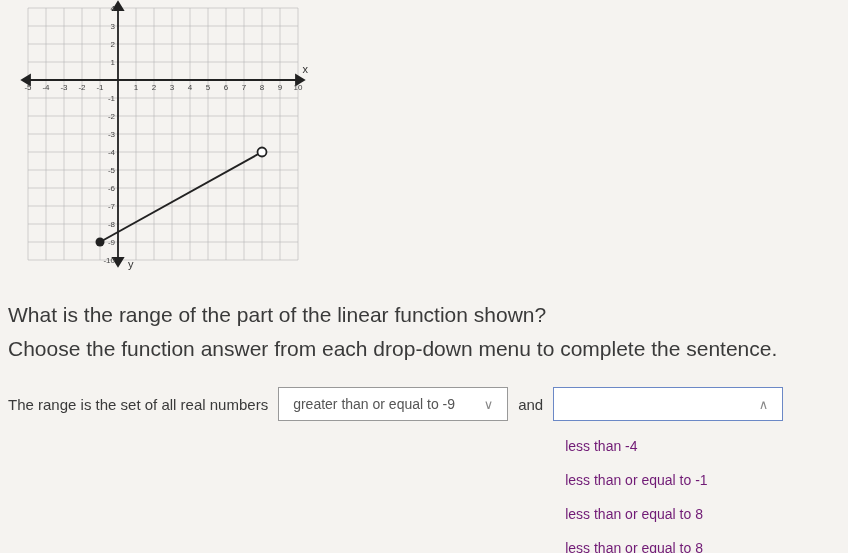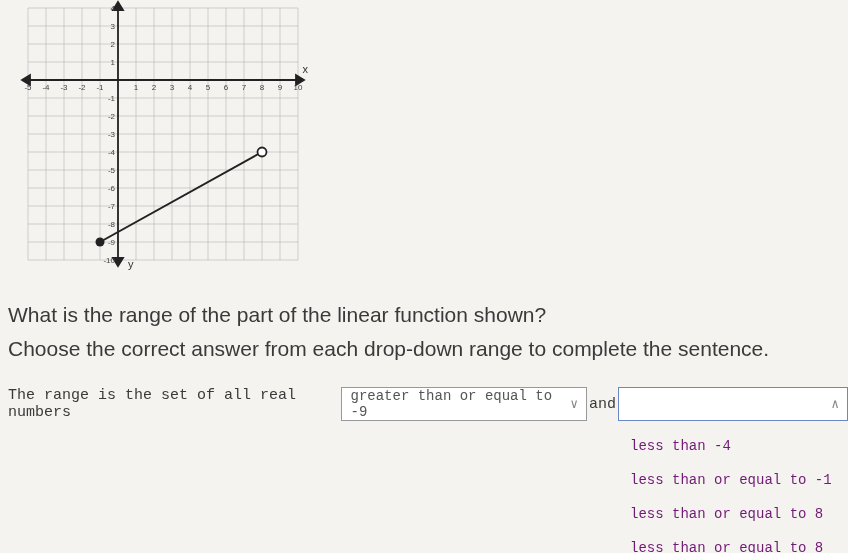--- a/index.html
+++ b/index.html
@@ -22,28 +22,27 @@
     .graph-container svg { display: block; }
     .question-block {
       margin: 28px 0 0 8px;
       font-size: 21px;
       line-height: 1.6;
     }
     .answer-row {
       margin: 22px 0 0 8px;
       display: flex;
       align-items: center;
-      gap: 2px;
+      gap: 10px;
       font-size: 15px;
-      font-family: Liberation Mono, monospace;
     }
     .dropdown {
       border: 1px solid #999;
       background: #fff;
-      padding: 6px 8px;
+      padding: 6px 14px;
       display: inline-flex;
       align-items: center;
       justify-content: space-between;
       min-width: 230px;
       height: 34px;
       cursor: pointer;
       font-size: 14px;
       color: #555;
     }
     .dropdown.open { border-color: #6b88c6; }
@@ -157,21 +156,21 @@
 
       <line x1="82" y1="252" x2="244" y2="162" stroke="#222" stroke-width="2"></line>
       <circle cx="82" cy="252" r="4.5" fill="#222"></circle>
       <circle cx="244" cy="162" r="4.5" fill="#fff" stroke="#222" stroke-width="1.8"></circle>
     </g>
   </svg>
 </div>
 
 <div class="question-block">
   <div>What is the range of the part of the linear function shown?</div>
-  <div>Choose the correct answer from each drop-down range to complete the sentence.</div>
+  <div>Choose the function answer from each drop-down menu to complete the sentence.</div>
 </div>
 
 <div class="answer-row">
   <span>The range is the set of all real numbers</span>
 
   <span class="dd-wrap">
     <span class="dropdown">
       <span>greater than or equal to -9</span>
       <span class="chev">∨</span>
     </span>

